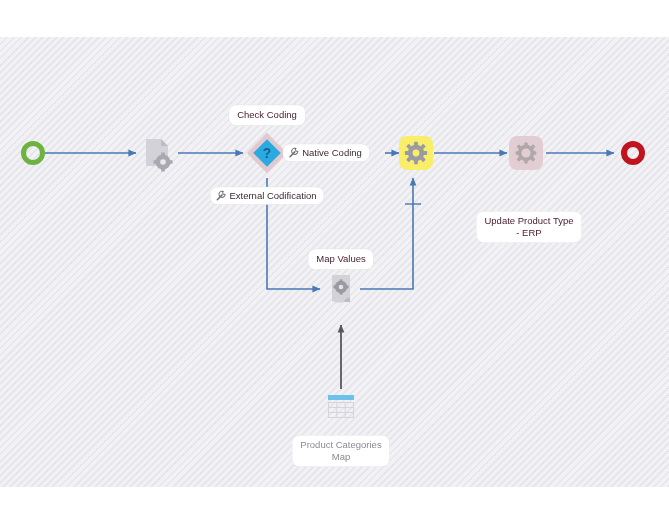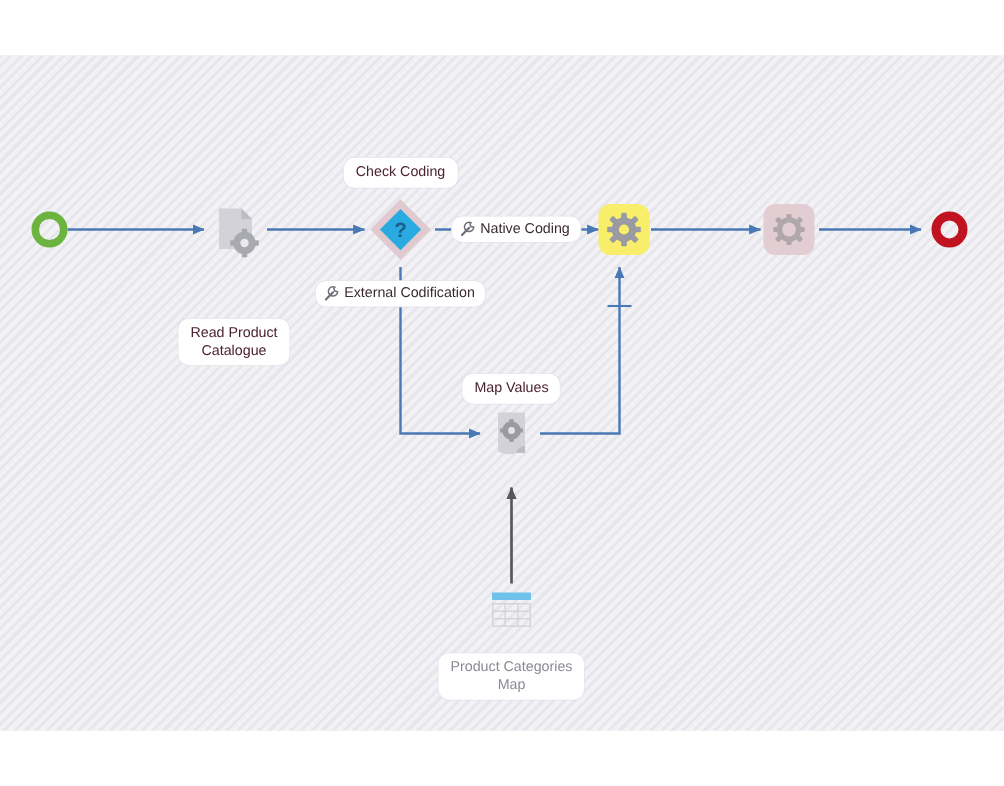--- a/index.html
+++ b/index.html
@@ -173,33 +173,31 @@
       <circle cx="25" cy="27" r="7.5" fill="#a9a9b2"></circle>
       <circle cx="25" cy="27" r="2.8" fill="#e9e9ee"></circle>
       <g fill="#a9a9b2">
         <rect x="23.2" y="17.5" width="3.6" height="4"></rect>
         <rect x="23.2" y="32.5" width="3.6" height="4"></rect>
         <rect x="15.5" y="25.2" width="4" height="3.6"></rect>
         <rect x="30.5" y="25.2" width="4" height="3.6"></rect>
       </g>
     </svg>
   </div>
-  <div class="label" style="left:156px; top:191px;">Read Product
-Catalogue</div>
 
   <div class="node gateway" style="left:267px; top:116px;">
     <svg width="48" height="48" viewBox="0 0 48 48">
       <path d="M24,2 L46,24 L24,46 L2,24 Z" fill="#e0c9cf"></path>
       <path d="M24,9 L39,24 L24,39 L9,24 Z" fill="#29abe2"></path>
       <text x="24" y="29.5" text-anchor="middle" font-family="Liberation Sans, sans-serif" font-size="15" font-weight="bold" fill="#1b5e86">?</text>
     </svg>
   </div>
   <div class="label" style="left:267px; top:78px;">Check Coding</div>
 
-  <div class="edge-label" style="left:344px; top:116px;">
+  <div class="edge-label" style="left:326px; top:116px;">
     <svg width="11" height="11" viewBox="0 0 12 12">
       <path d="M8.6,1.2 A3.4,3.4 0 1,0 10.6,4.6 L8.4,4.0 L7.8,2.0 Z" fill="none" stroke="#6e6e78" stroke-width="1.1" stroke-linejoin="round"></path>
       <path d="M7.2,5.0 L2.0,10.2" stroke="#6e6e78" stroke-width="1.6" stroke-linecap="round"></path>
     </svg>
     <span>Native Coding</span>
   </div>
 
   <div class="edge-label" style="left:267px; top:159px;justify-content:flex-end;">
     <svg width="11" height="11" viewBox="0 0 12 12">
       <path d="M8.6,1.2 A3.4,3.4 0 1,0 10.6,4.6 L8.4,4.0 L7.8,2.0 Z" fill="none" stroke="#6e6e78" stroke-width="1.1" stroke-linejoin="round"></path>
@@ -234,20 +232,22 @@
         <rect x="10.3" y="18.4" width="3.4" height="4.0" rx="0.7"></rect>
         <rect x="1.6" y="10.3" width="4.0" height="3.4" rx="0.7"></rect>
         <rect x="18.4" y="10.3" width="4.0" height="3.4" rx="0.7"></rect>
         <rect x="3.4" y="4.0" width="3.4" height="3.8" rx="0.7" transform="rotate(-45 5.1 5.9)"></rect>
         <rect x="17.2" y="4.0" width="3.4" height="3.8" rx="0.7" transform="rotate(45 18.9 5.9)"></rect>
         <rect x="3.4" y="16.2" width="3.4" height="3.8" rx="0.7" transform="rotate(45 5.1 18.1)"></rect>
         <rect x="17.2" y="16.2" width="3.4" height="3.8" rx="0.7" transform="rotate(-45 18.9 18.1)"></rect>
       </g>
     </svg>
   </div>
+  <div class="label" style="left:529px; top:190px;">Update Product Type
+- ERP</div>
 
   <div class="node icon-node" style="left:341px; top:252px;">
     <svg width="34" height="36" viewBox="0 0 34 36">
       <path d="M8,4 L26,4 L26,26 Q21,27 20,31 Q14,33 8,30 Z" fill="#d2d2d8"></path>
       <path d="M26,26 Q21,27 20,31 L26,31 Z" fill="#bcbcc4"></path>
       <circle cx="17" cy="16" r="6.2" fill="#9a9aa3"></circle>
       <circle cx="17" cy="16" r="2.3" fill="#e2e2e8"></circle>
       <g fill="#9a9aa3">
         <rect x="15.6" y="8.4" width="2.8" height="3.2"></rect>
         <rect x="15.6" y="20.4" width="2.8" height="3.2"></rect>

